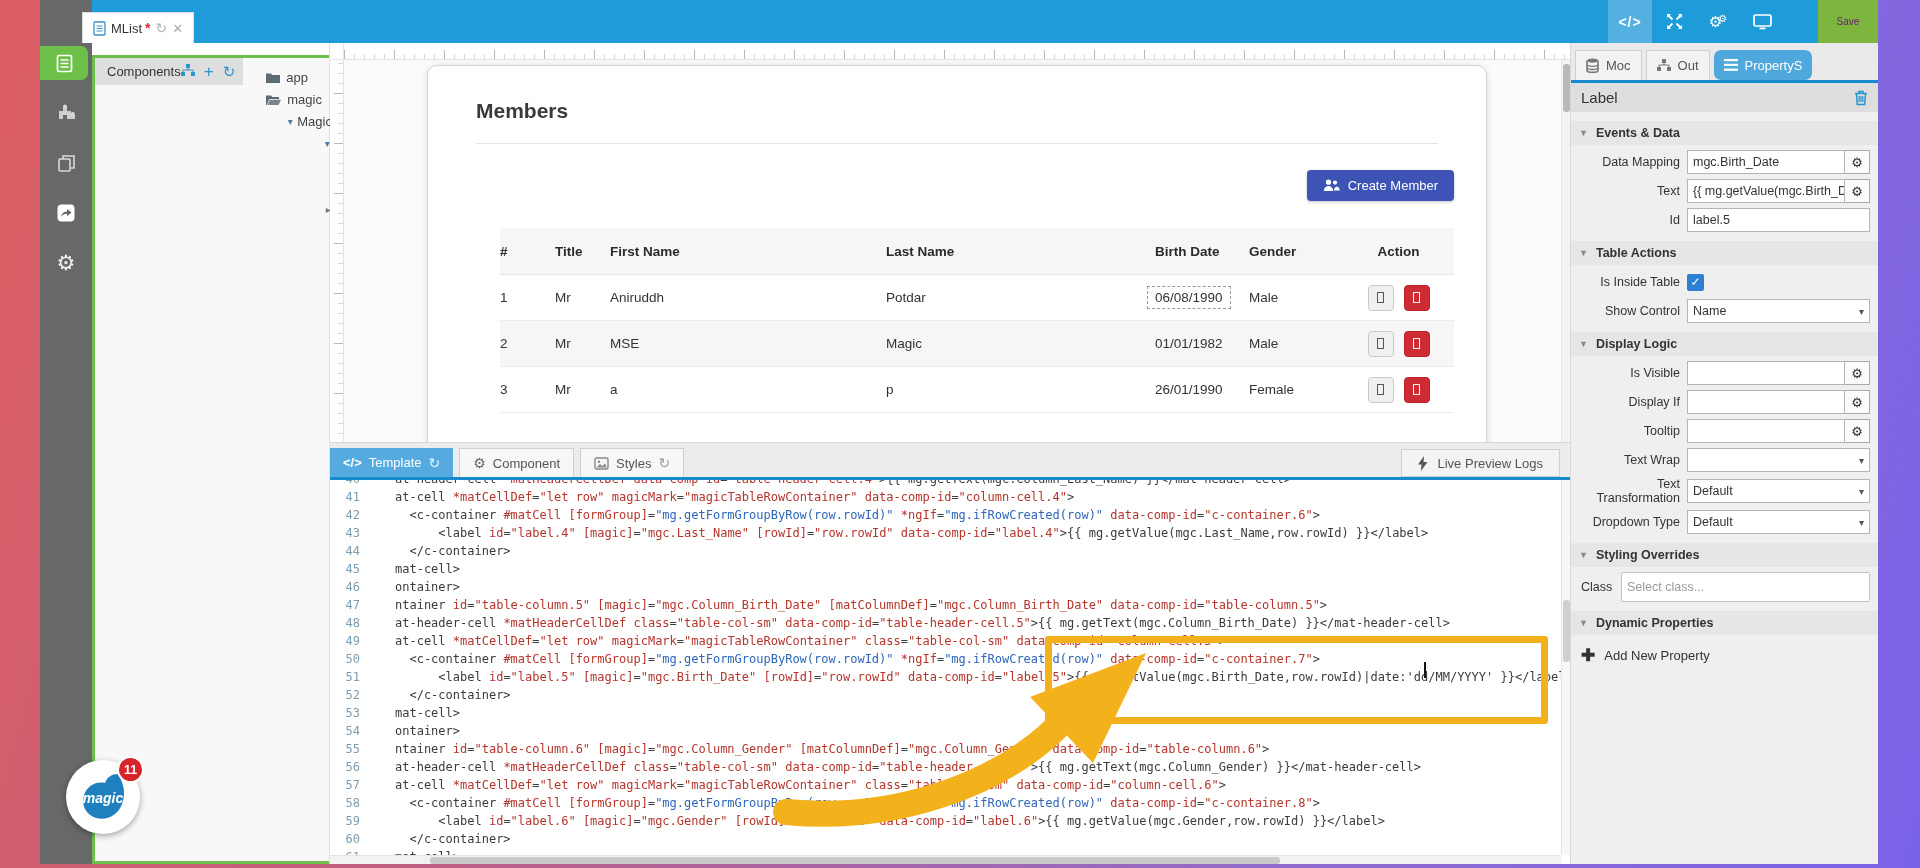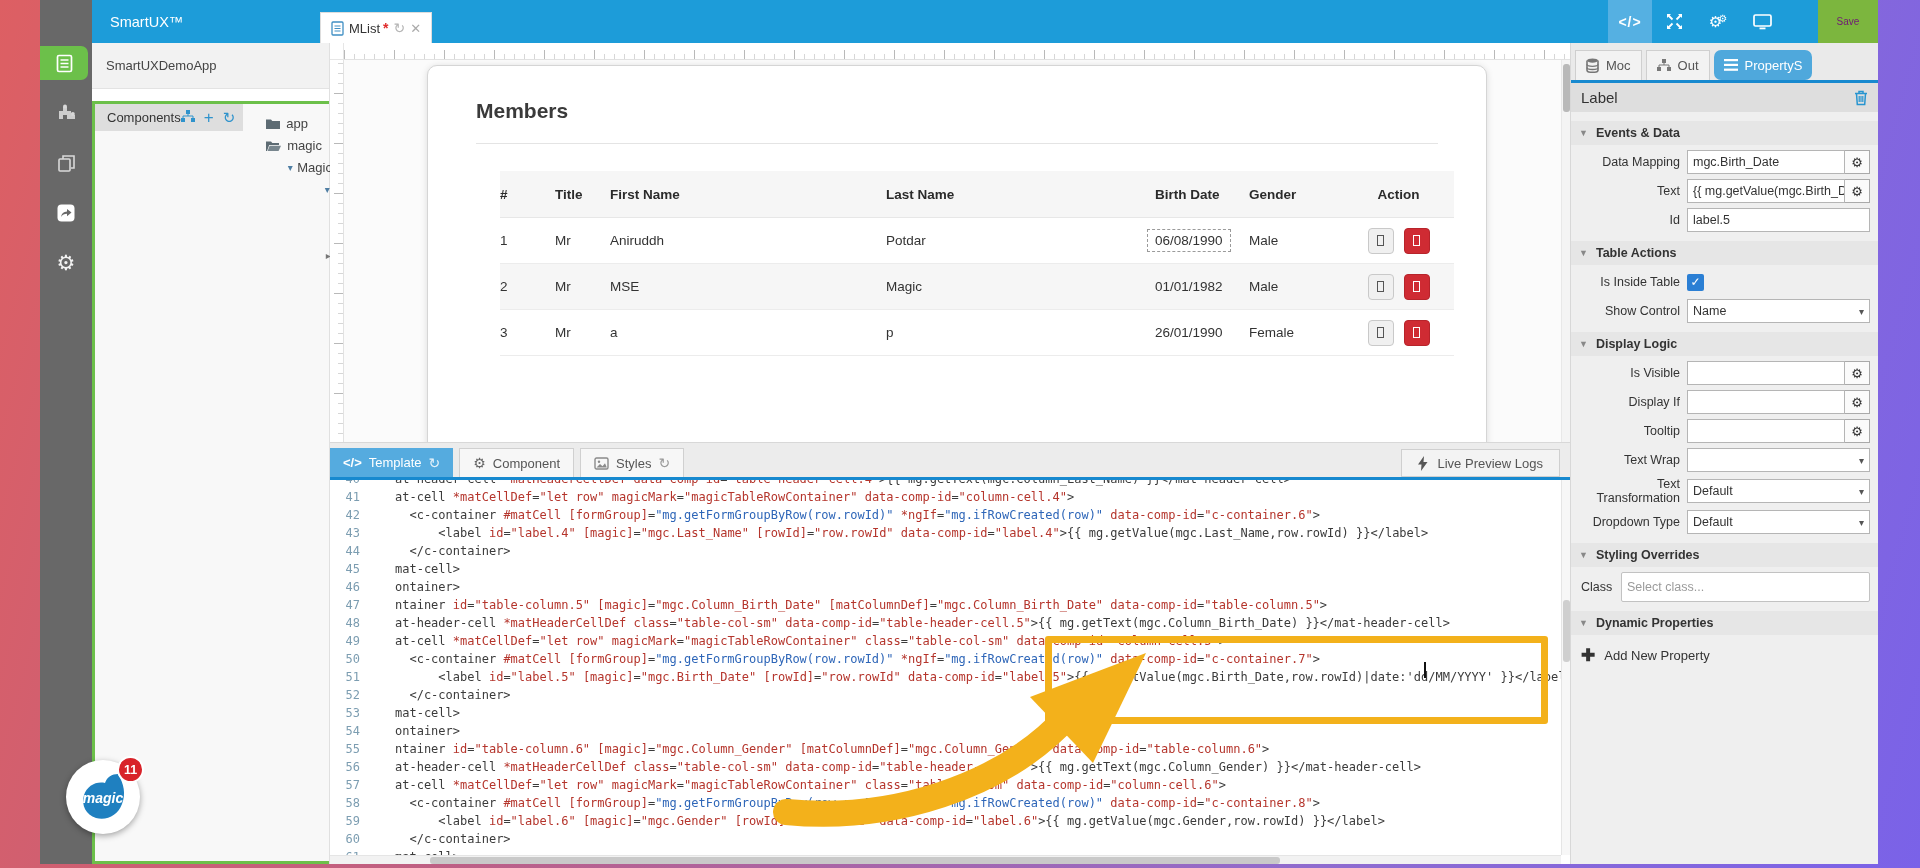--- a/index.html
+++ b/index.html
@@ -178,21 +178,20 @@
           <rect x="1.5" y="1.5" width="17" height="17" rx="4" fill="#fff"></rect>
           <path d="M5 14c.5-3.5 2.6-5.4 6-5.6V6l4.5 3.6L11 13.2v-2.5c-2.7.1-4.6 1-6 3.3z" fill="#686868"></path>
         </svg>
     </div>
     <div class="rail-item rail-gear">⚙</div>
   </div>
 
   <div class="main">
 
     <div class="topbar">
-      <div class="brand">SmartUX™</div>
       <div class="tabstrip">
         <div class="doc-tab">
           <svg width="13" height="15" viewBox="0 0 13 15">
               <rect x="1" y="1" width="11" height="13" rx="1" fill="#fff" stroke="#3f8fc4" stroke-width="1.3"></rect>
               <line x1="3.5" y1="5" x2="9.5" y2="5" stroke="#3f8fc4"></line>
               <line x1="3.5" y1="7.5" x2="9.5" y2="7.5" stroke="#3f8fc4"></line>
               <line x1="3.5" y1="10" x2="9.5" y2="10" stroke="#3f8fc4"></line>
             </svg>
           <span class="t-label">MList</span>
           <span class="t-dirty">*</span>
@@ -219,21 +218,20 @@
               <rect x="6.5" y="13.5" width="6" height="1.8" fill="#fff"></rect>
             </svg>
         </div>
         <div class="save-btn">Save</div>
       </div>
     </div>
 
     <div class="content">
 
       <div class="explorer">
-        <div class="app-name">SmartUXDemoApp</div>
         <div class="explorer-gap"></div>
         <div class="components">
           <div class="comp-head">
             <span class="c-title">Components</span>
             <span class="c-icons">
               <span class="ci"><svg width="14" height="13" viewBox="0 0 14 13">
                     <rect x="5" y="0" width="4" height="4" fill="#2f93cc"></rect>
                     <rect x="0" y="8" width="4" height="4" fill="#2f93cc"></rect>
                     <rect x="10" y="8" width="4" height="4" fill="#2f93cc"></rect>
                     <path d="M7 4v2M2 8V6h10v2" stroke="#2f93cc" fill="none"></path>
@@ -299,20 +297,31 @@
 
       <div class="center">
         <div class="canvas">
           <div class="h-ruler"></div>
           <div class="v-ruler"></div>
           <div class="ruler-corner"></div>
 
           <div class="artboard">
             <div class="pv-title">Members</div>
             <div class="pv-divider"></div>
+            <div class="pv-btn-row">
+              <div class="create-btn">
+                <svg width="17" height="13" viewBox="0 0 17 13">
+                    <circle cx="5.5" cy="3.2" r="2.6" fill="#fff"></circle>
+                    <circle cx="12" cy="3.6" r="2.1" fill="#fff"></circle>
+                    <path d="M.8 12c.3-3.2 2.3-5 4.7-5s4.4 1.8 4.7 5z" fill="#fff"></path>
+                    <path d="M10.8 11.5c.5-2.3 1.6-3.6 3-3.9 1.7.3 2.8 1.8 3 4z" fill="#fff"></path>
+                  </svg>
+                <span>Create Member</span>
+              </div>
+            </div>
             <div class="pv-table" id="pv-table">
                 <div class="pv-tr head">
                   <div>#</div>
                   <div>Title</div>
                   <div>First Name</div>
                   <div>Last Name</div>
                   <div>Birth Date</div>
                   <div>Gender</div>
                   <div class="c-action">Action</div>
                 </div>

